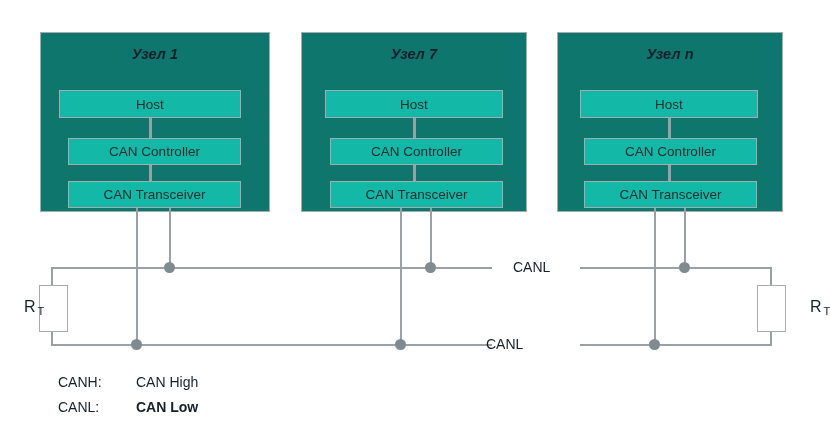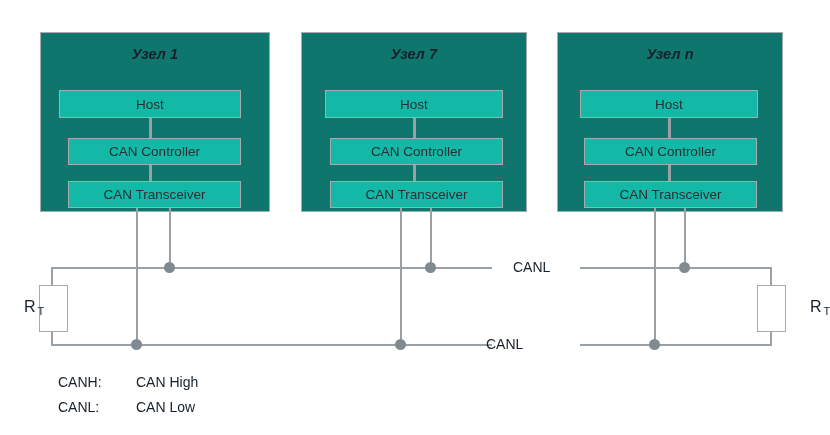--- a/index.html
+++ b/index.html
@@ -175,17 +175,17 @@
     <span>R</span><sub>T</sub>
   </div>
 
   <div class="legend" style="left:0;top:0;width:830px;height:435px;pointer-events:none;">
     <div class="legend-row" style="left:0;top:374px;">
       <span class="legend-key" style="left:58px;">CANH:</span>
       <span class="legend-val" style="left:136px;">CAN High</span>
     </div>
     <div class="legend-row" style="left:0;top:399px;">
       <span class="legend-key" style="left:58px;">CANL:</span>
-      <span class="legend-val" style="left:136px;">CAN Low</span>
+      <span class="legend-val" style="left:136px;font-weight:bold;">CAN Low</span>
     </div>
   </div>
 
 </div>
 
 </body></html>

